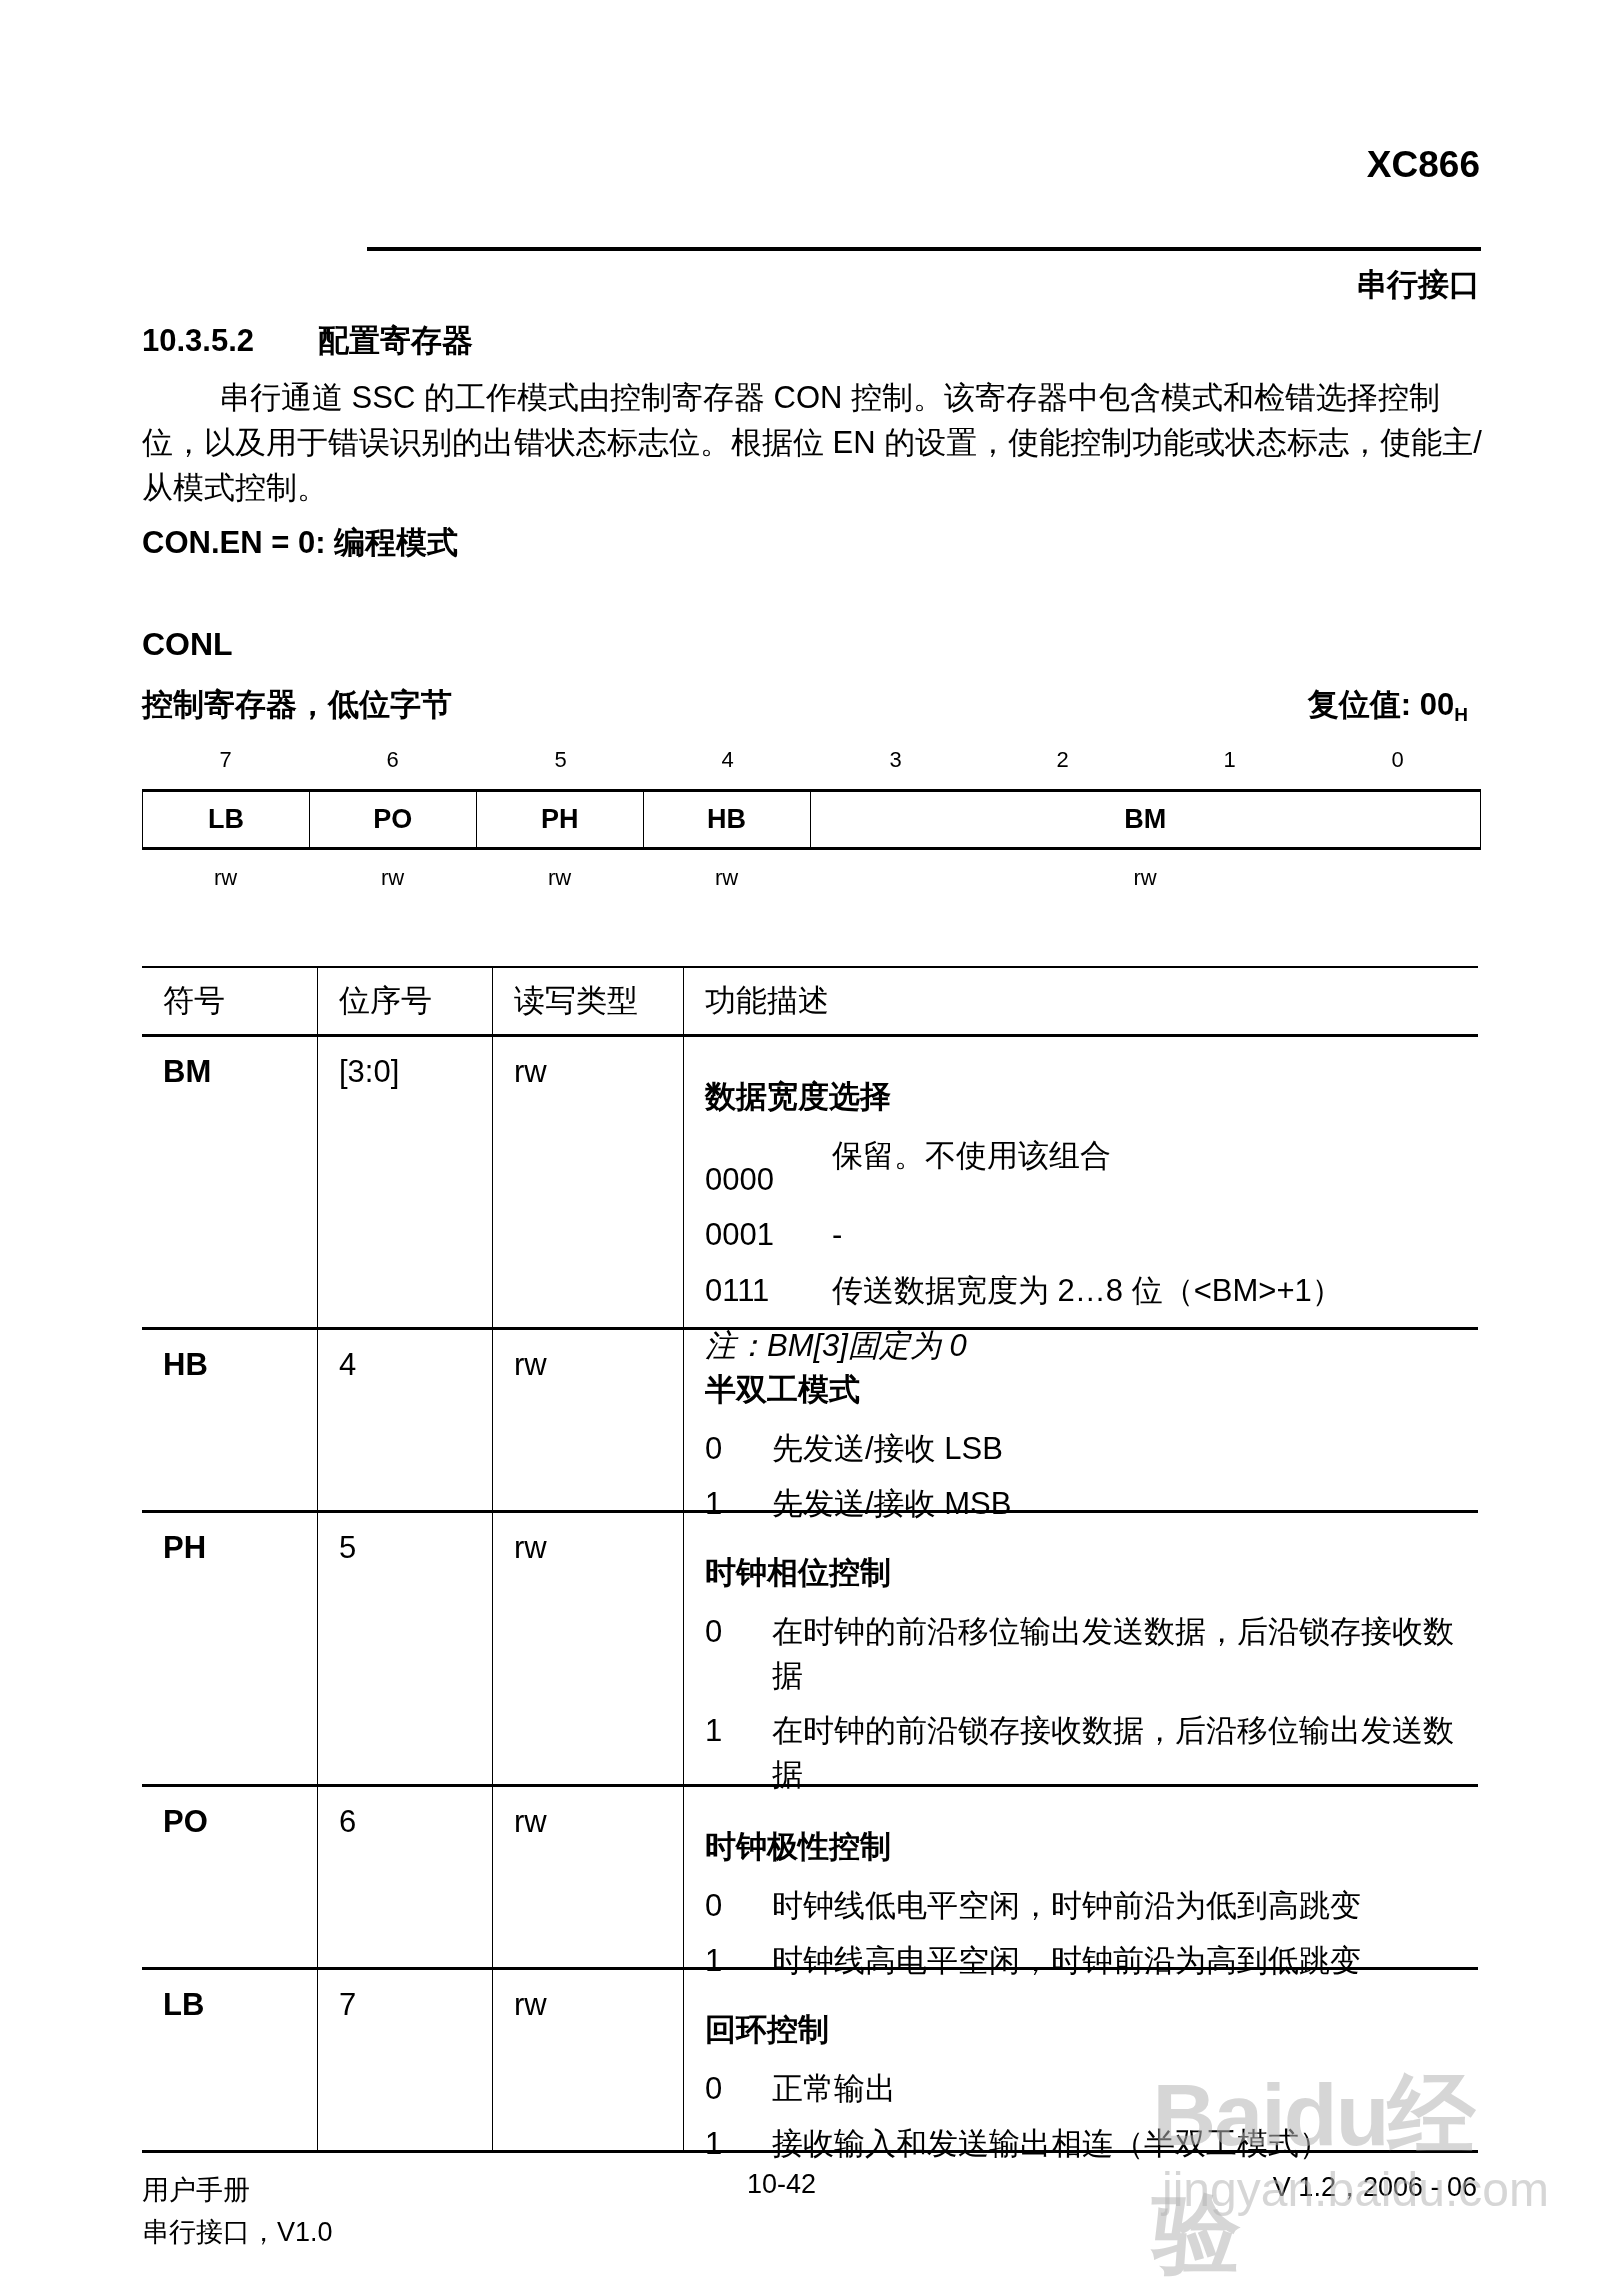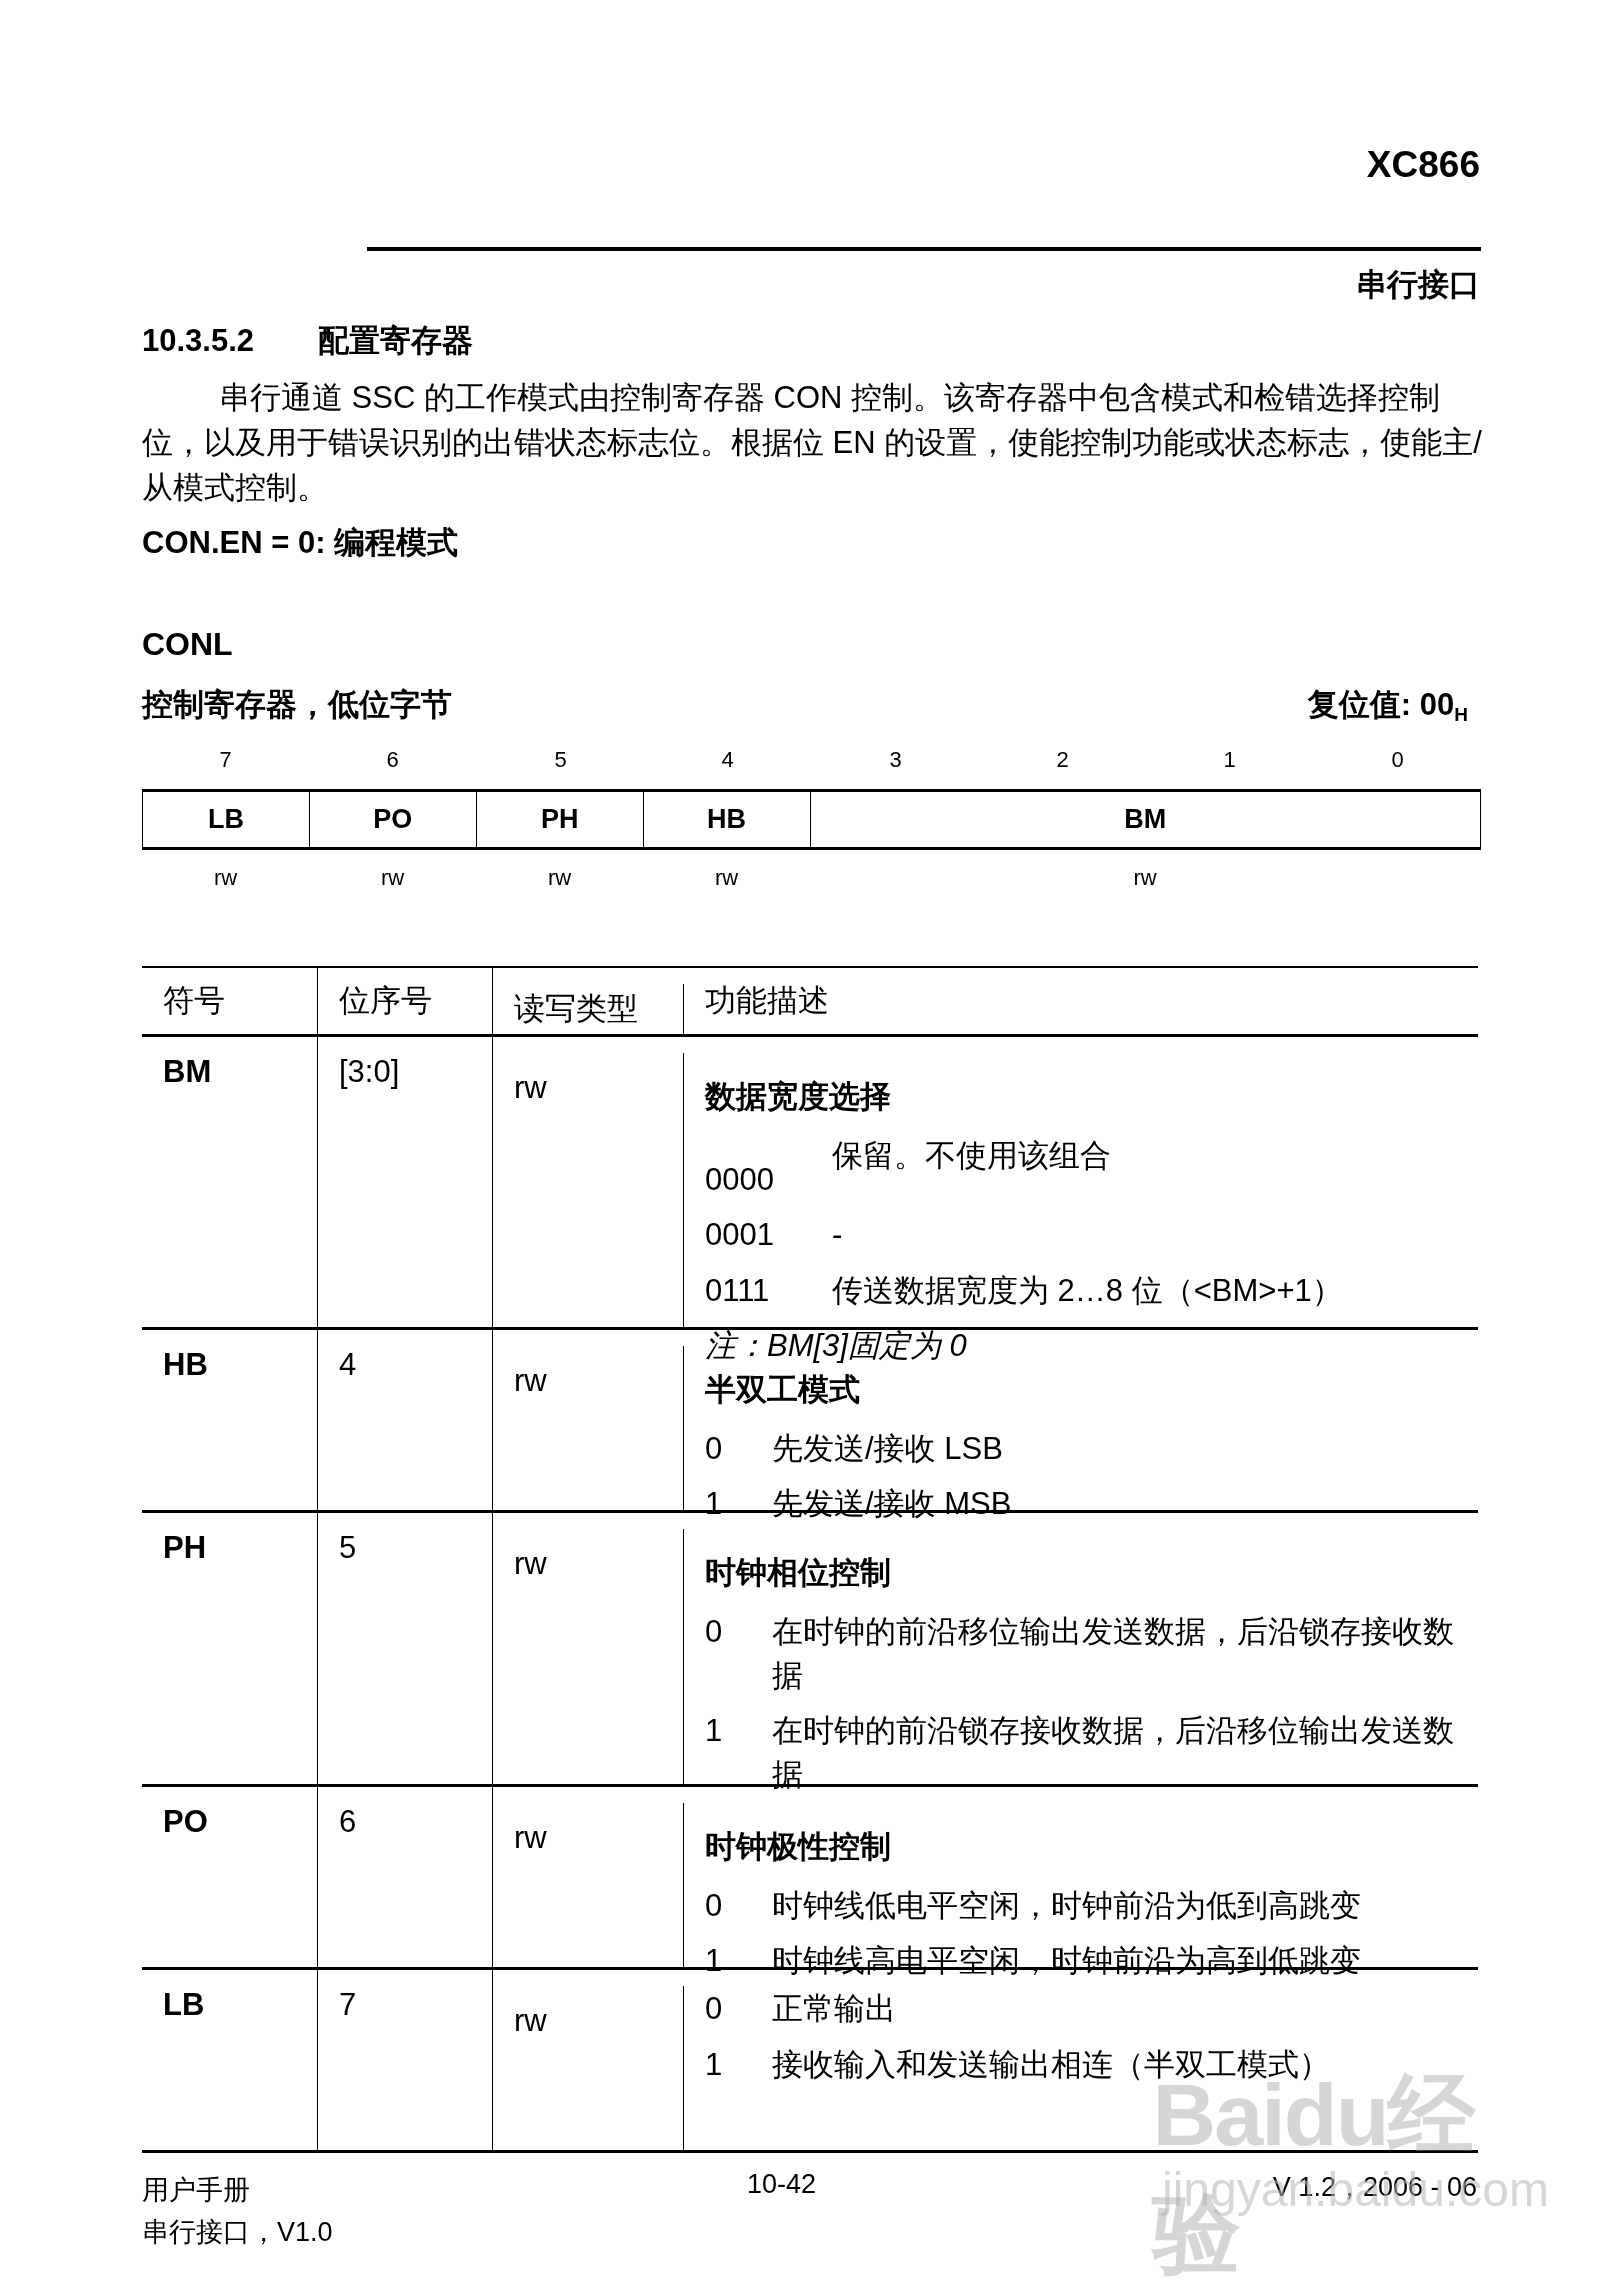--- a/index.html
+++ b/index.html
@@ -27,21 +27,21 @@
   .field:last-child { border-right:none; }
   .access { left:142px; top:865px; width:1339px; height:29px; display:flex; }
   .acc { display:flex; justify-content:center; font-size:22px; }
   .tbl { left:142px; top:966px; width:1336px; }
   .trow { display:flex; position:relative; box-sizing:border-box; }
   .trow.head { border-top:2.9px solid #000; border-bottom:3.8px solid #000; height:71px; }
   .trow.body { border-bottom:3.8px solid #000; }
   .cell { box-sizing:border-box; padding-left:21px; font-size:31px; }
   .c1 { width:176px; border-right:1.9px solid #000; }
   .c2 { width:175px; border-right:1.9px solid #000; }
-  .c3 { width:191px; border-right:1px solid #000;margin-top:16px; }
+  .c3 { width:191px; border-right:1px solid #000; }
   .c4 { flex:1; padding-left:21px; }
   .head .cell { display:flex; align-items:center; }
   .body .cell { padding-top:17.3px; }
   .desc-title { font-weight:bold; font-size:31px; line-height:38px; margin-bottom:17.3px;margin-top:24px; }
   .opt { display:flex; font-size:31px; line-height:44px; margin-bottom:11.5px; }
   .opt .code { flex:0 0 auto; }
   .opt .text { flex:1; }
   .note { font-style:italic; font-size:31px; line-height:44px; }
   .footer-left { left:142px; top:2169px; font-size:27px; line-height:42px; }
   .footer-center { left:747px; top:2169px; font-size:27px; }
@@ -169,20 +169,21 @@
             <span class="code" style="width: 67px;">1</span>
             <span class="text">时钟线高电平空闲，时钟前沿为高到低跳变</span>
           </div>
         </div>
       </div>
       <div class="trow body" style="height: 183px;">
         <div class="cell c1" style="font-weight: bold;">LB</div>
         <div class="cell c2">7</div>
         <div class="cell c3">rw</div>
         <div class="cell c4">
+          <div class="desc-title">回环控制</div>
           <div class="opt">
             <span class="code" style="width: 67px;">0</span>
             <span class="text">正常输出</span>
           </div>
           <div class="opt">
             <span class="code" style="width: 67px;">1</span>
             <span class="text">接收输入和发送输出相连（半双工模式）</span>
           </div>
         </div>
       </div>

